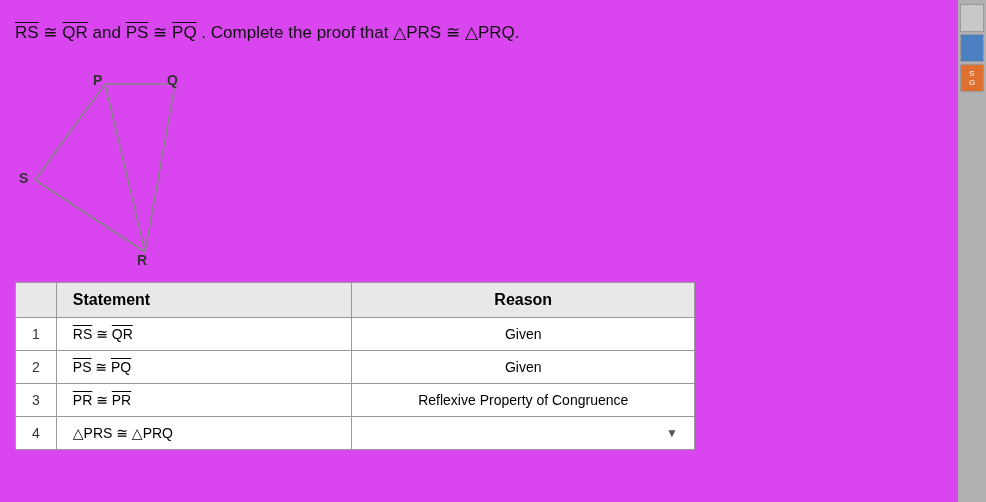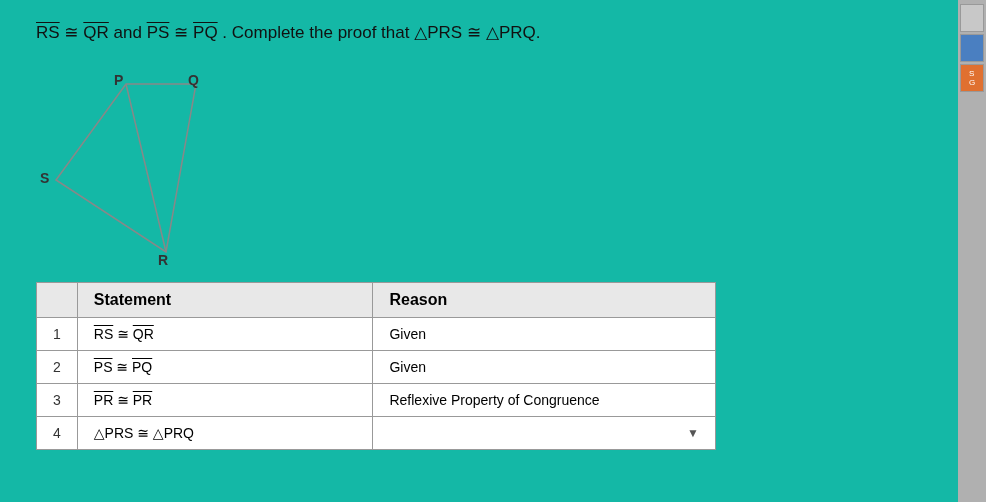--- a/index.html
+++ b/index.html
@@ -8,22 +8,22 @@
       font-family: Arial, sans-serif;
       background-color: #d8d8d8;
       width: 986px;
       height: 502px;
       overflow: hidden;
       display: flex;
     }
 
     .main-content {
       flex: 1;
-      background-color: #14b8a6;
-      padding: 20px 36px;
+      background-color: #d946ef;
+      padding: 20px 15px;
       position: relative;
     }
 
     .problem-statement {
       font-size: 17px;
       color: #111;
       margin-bottom: 16px;
       line-height: 1.5;
     }
 
@@ -73,20 +73,21 @@
       text-align: center;
       color: #333;
     }
 
     .proof-table .statement-col {
       width: 300px;
     }
 
     .proof-table .reason-col {
       width: 348px;
+      text-align: center;
     }
 
     .dropdown-cell {
       display: flex;
       align-items: center;
       justify-content: space-between;
     }
 
     .dropdown-arrow {
       font-size: 12px;

